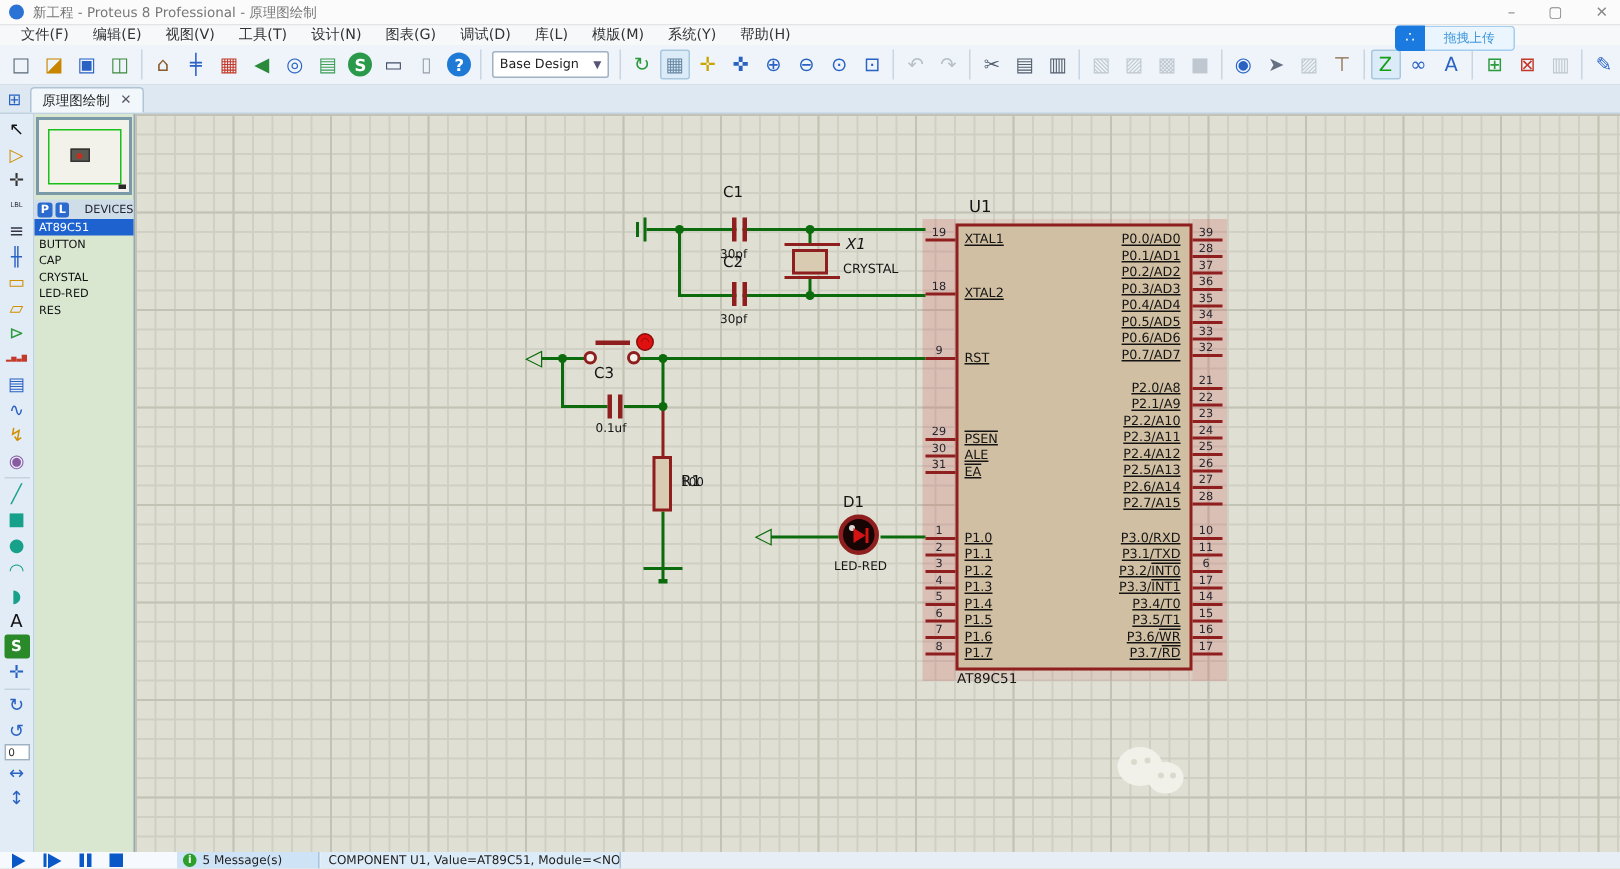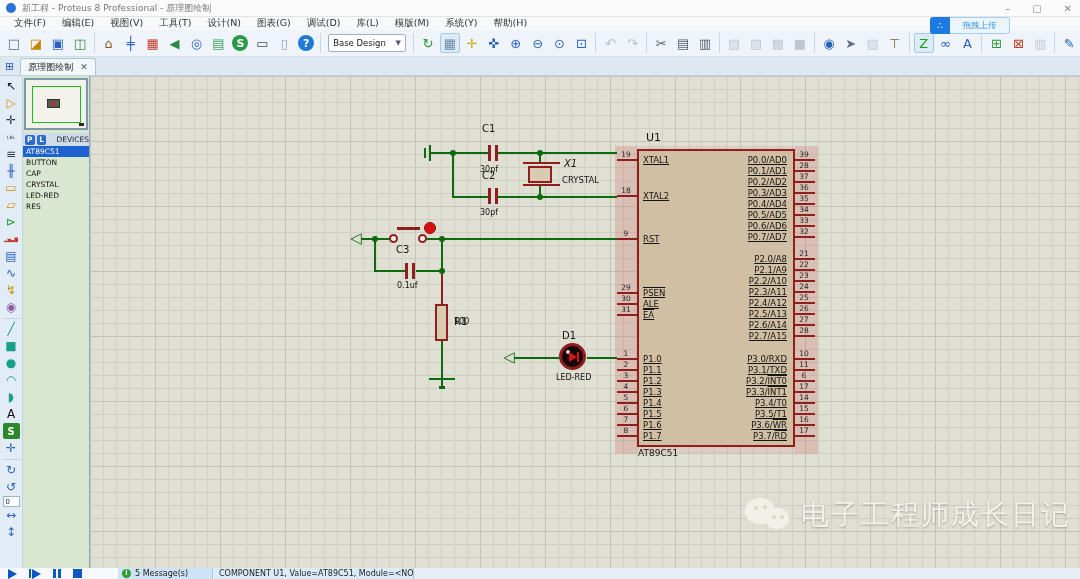--- a/index.html
+++ b/index.html
@@ -574,21 +574,20 @@
 
   <div id="watermark">
     <div id="wm-icon">
       <span class="wm-bub1"></span>
       <span class="wm-bub2"></span>
       <span class="wm-eye" style="left:9px;top:12px;"></span>
       <span class="wm-eye" style="left:18px;top:11px;"></span>
       <span class="wm-eye" style="left:27px;top:21px;"></span>
       <span class="wm-eye" style="left:35px;top:21px;"></span>
     </div>
-    <span id="wm-text">电子工程师成长日记</span>
   </div>
 </div>
 
 <div id="statusbar">
   <div id="simbar">
     <span class="tri"></span>
     <span class="stepwrap">
         <i></i>
         <span class="tri"></span>
       </span>

